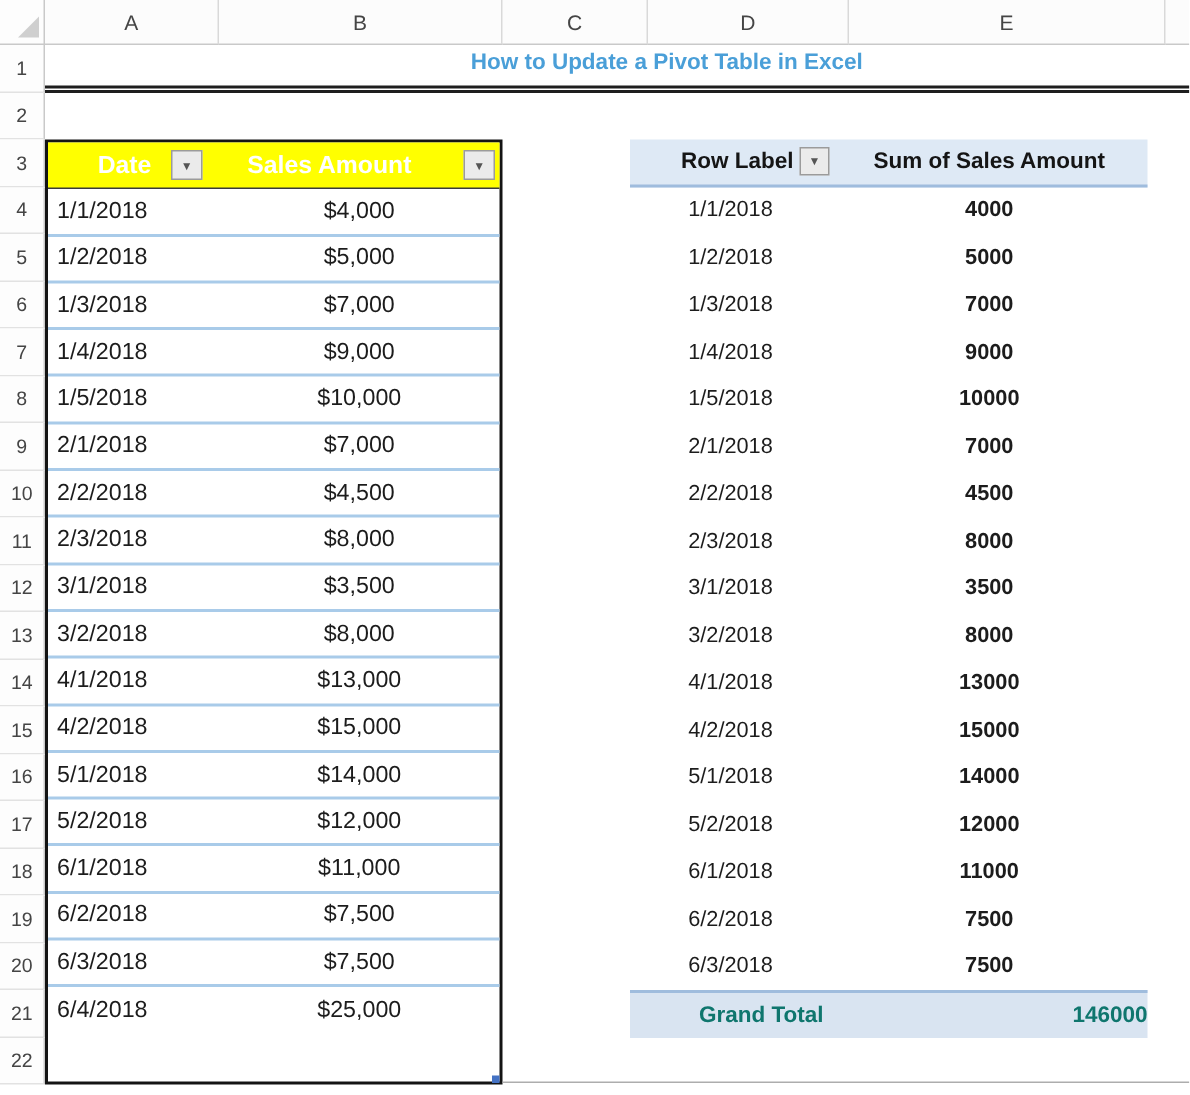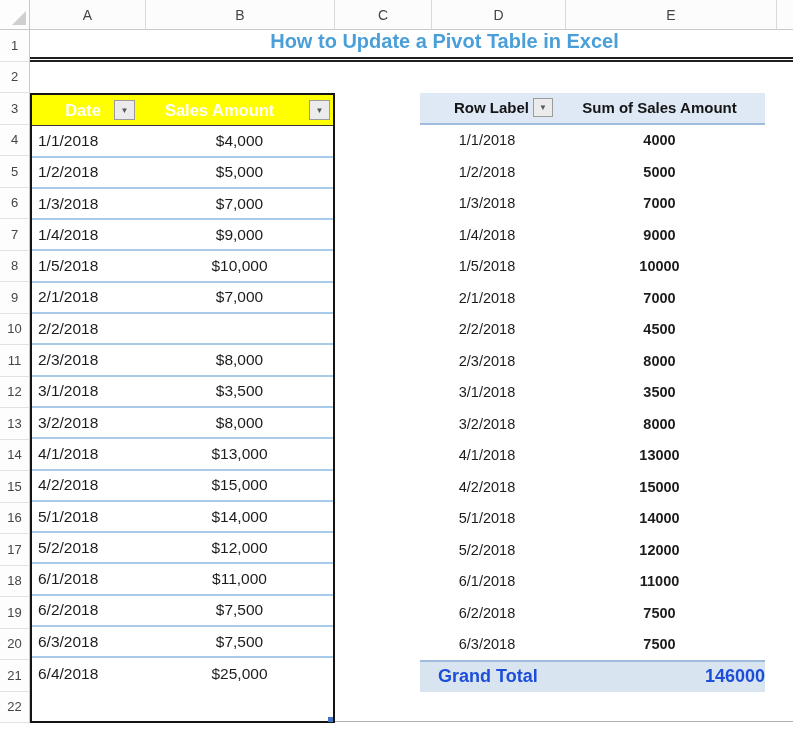--- a/index.html
+++ b/index.html
@@ -13,40 +13,40 @@
   
   .col-headers { position:absolute; top:0; left:0; width:793px; height:30px; display:flex; background:#FCFCFC; }
   .corner { width:30px; height:30px; border-right:1px solid var(--grid_header_border); border-bottom:1px solid var(--grid_header_border); position:relative; background:#FDFDFD; }
   .corner .tri { position:absolute; right:3px; bottom:4px; width:0; height:0; border-bottom:14px solid #CFCFCF; border-left:14px solid transparent; }
   .colh { height:30px; border-right:1px solid #D9D9D9; border-bottom:1px solid var(--grid_header_border); display:flex; align-items:center; justify-content:center; font-size:14px; color:var(--grid_header_text); }
   .colh.cA{width:116px}.colh.cB{width:189px}.colh.cC{width:97px}.colh.cD{width:134px}.colh.cE{width:211px}.colh.cF{width:16px;border-right:none}
   
   .row-headers { position:absolute; top:30px; left:0; width:30px; }
   .rowh { width:30px; height:31.5px; border-right:1px solid var(--grid_header_border); border-bottom:1px solid #E2E2E2; display:flex; align-items:center; justify-content:center; font-size:13px; color:var(--grid_header_text); background:#FDFDFD; }
   
-  .title-cell { position:absolute; left:30px; top:30px; width:763px; height:31.5px; border-bottom:5px double #1E1E1E; display:flex; align-items:center; justify-content:center; padding-left:66px; padding-bottom:3px; font-size:20px; font-weight:bold; color:var(--title_blue); background:#fff; }
+  .title-cell { position:absolute; left:30px; top:30px; width:763px; height:31.5px; border-bottom:5px double #1E1E1E; display:flex; align-items:center; justify-content:center; padding-left:66px; padding-bottom:3px; font-size:15px; font-weight:bold; color:var(--title_blue); background:#fff; }
   
   .sales-table { position:absolute; left:30px; top:93px; width:305px; height:630px; border:2px solid var(--table_border); background:#fff; }
   .sales-header { display:flex; height:31.3px; background:var(--header_yellow); border-bottom:1px solid #3A3A3A; color:var(--header_text); font-weight:bold; font-size:16.5px; }
   .sh-date { width:114px; display:flex; align-items:center; justify-content:flex-end; gap:13px; padding-right:2px; }
   .sh-amount { width:187px; display:flex; align-items:center; padding-left:4px;margin-left:24px; }
   .sh-amount .dd { margin-left:auto; margin-right:3px; }
   .srow { display:flex; height:31.3px; border-bottom:2px solid var(--row_line_blue); align-items:center; font-size:15.5px; }
   .srow:last-of-type { border-bottom:none; }
   .s-date { width:114px; padding-left:6px; text-align:left; }
   .s-amount { width:187px; text-align:center; }
   
   .pivot-table { position:absolute; left:420px; top:93px; width:345px; }
   .pivot-header { display:flex; height:31.5px; background:var(--pivot_header_fill); border-bottom:2px solid var(--pivot_border_blue); font-weight:bold; font-size:15px; color:#151515; }
   .ph-label { width:134px; display:flex; align-items:center; justify-content:flex-end; gap:4px; padding-right:1px; }
   .ph-value { width:211px; display:flex; align-items:center; justify-content:center; }
   .prow { display:flex; height:31.5px; align-items:center; font-size:14.5px; }
   .p-date { width:134px; text-align:center; }
   .p-value { width:211px; text-align:center; font-weight:600; }
-  .grand-total { display:flex; height:31.5px; align-items:center; background:var(--grand_total_fill); border-top:2px solid var(--pivot_border_blue); font-weight:bold; font-size:18px; color:#1d4ed8; }
+  .grand-total { display:flex; height:31.5px; align-items:center; background:var(--grand_total_fill); border-top:2px solid var(--pivot_border_blue); font-weight:bold; font-size:15px; color:#0f766e;padding-left:28px; }
   .gt-label { width:134px; padding-left:18px; }
   .gt-value { width:211px; text-align:right; }
   
   .dd { width:21px; height:20px; background:#EBEBEB; border:1px solid #9B9B9B; color:#555; font-size:8px; display:inline-flex; align-items:center; justify-content:center; flex:0 0 auto; cursor:pointer; }
   .dd.small { width:20px; height:19px; }
   
   .bottom-line { position:absolute; left:335px; top:721px; width:458px; height:1px; background:#ADADAD; }
   .table-handle { position:absolute; left:328px; top:717px; width:5px; height:5px; background:#4472C4; }
 </style>
 </head>
@@ -155,20 +155,21 @@
         <div class="s-amount">$10,000</div>
       </div>
 
       <div class="srow">
         <div class="s-date">2/1/2018</div>
         <div class="s-amount">$7,000</div>
       </div>
 
       <div class="srow">
         <div class="s-date">2/2/2018</div>
+        <div class="s-amount">$4,500</div>
       </div>
 
       <div class="srow">
         <div class="s-date">2/3/2018</div>
         <div class="s-amount">$8,000</div>
       </div>
 
       <div class="srow">
         <div class="s-date">3/1/2018</div>
         <div class="s-amount">$3,500</div>

